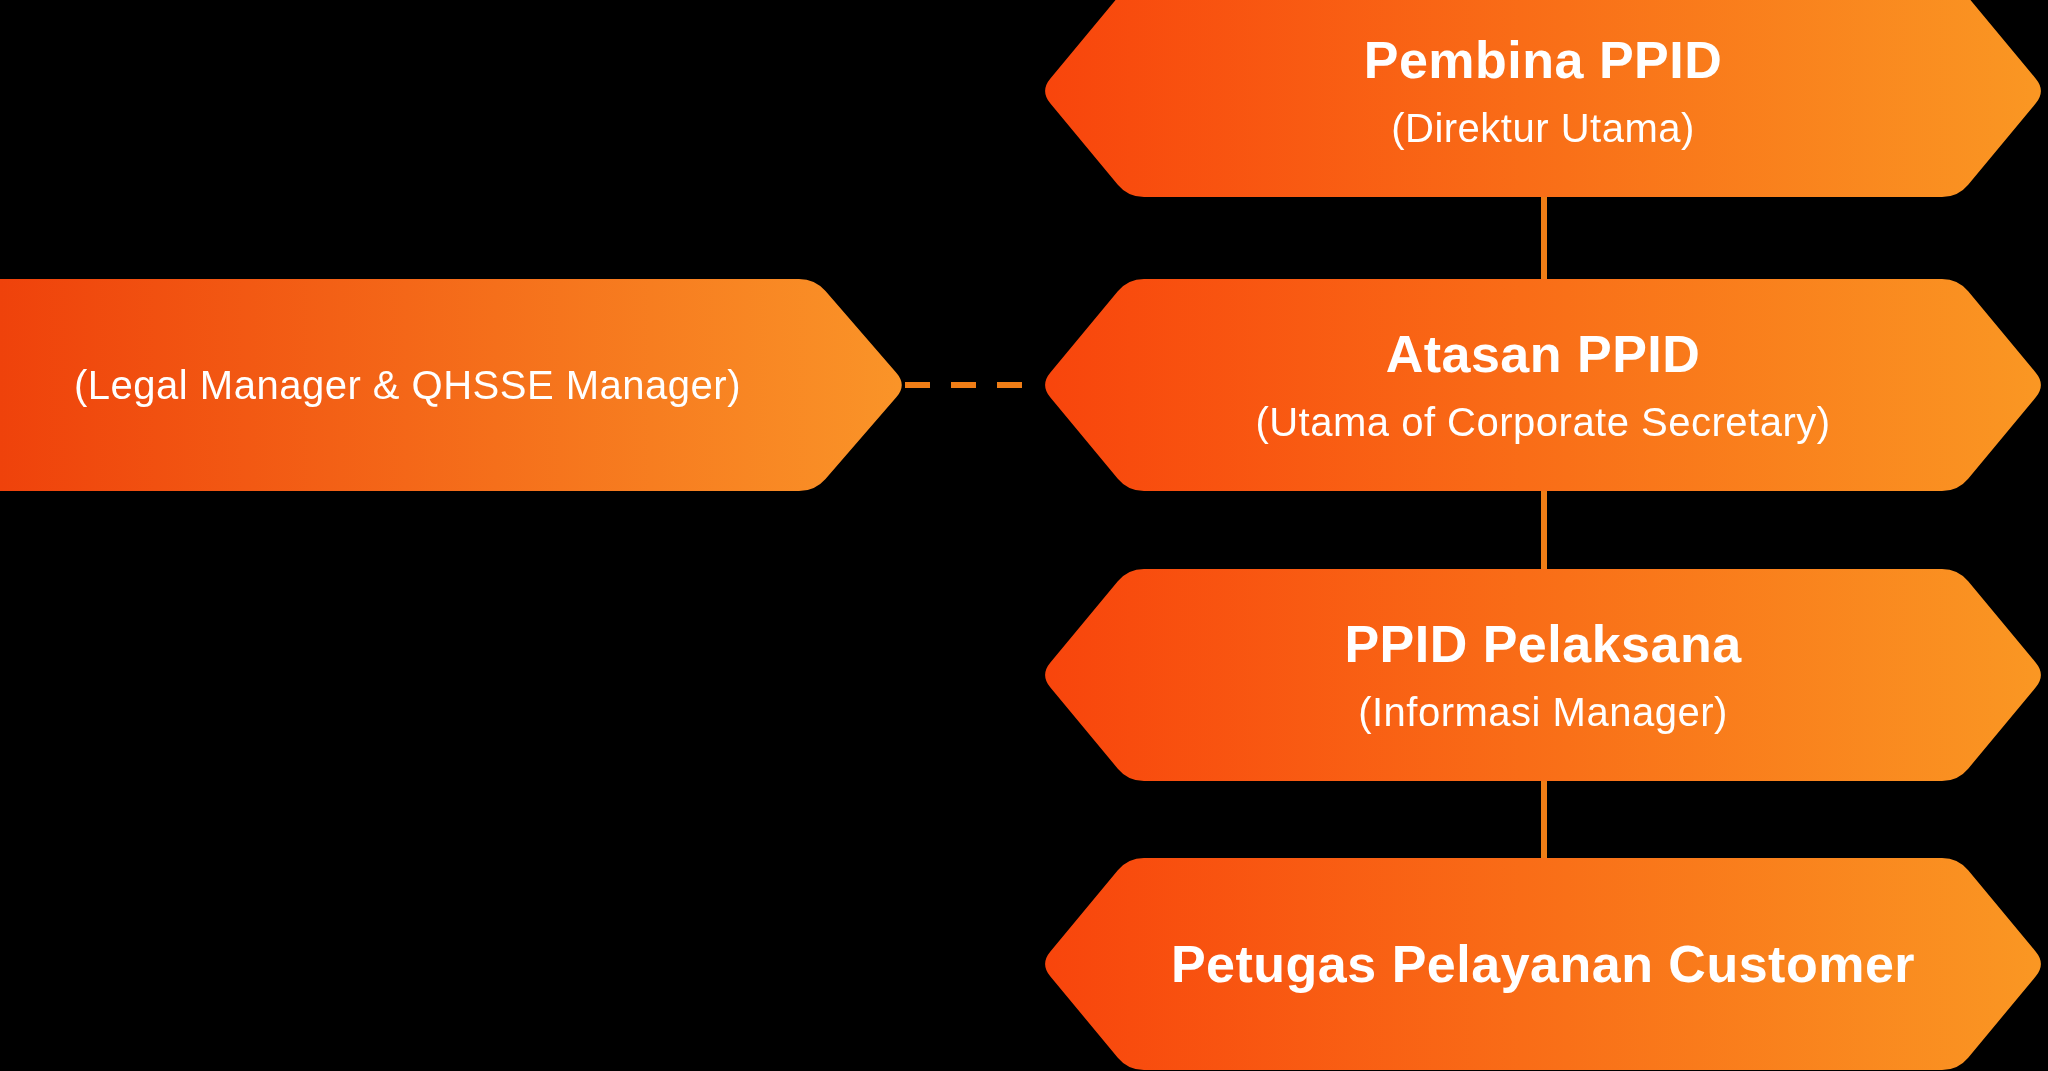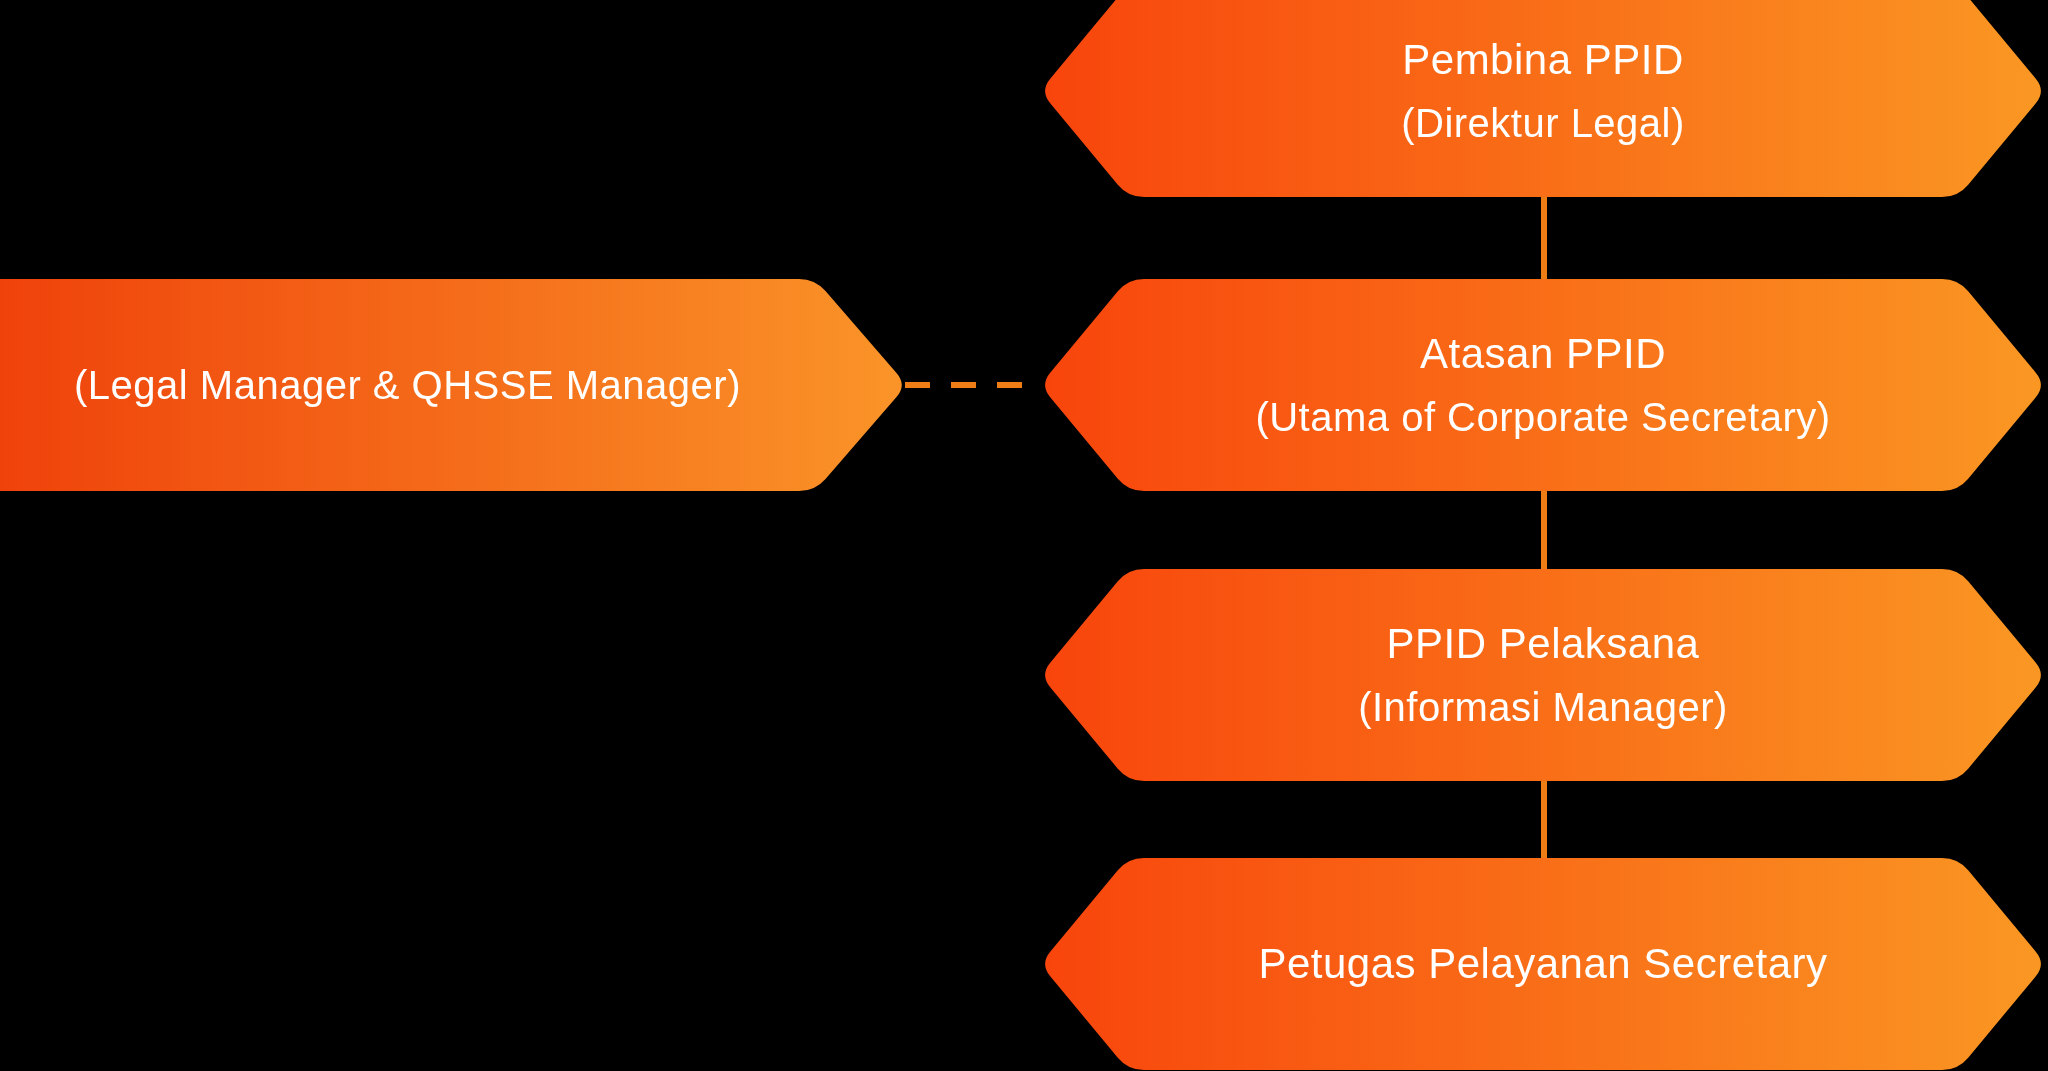--- a/index.html
+++ b/index.html
@@ -33,22 +33,22 @@
     inset: 0;
     display: flex;
     flex-direction: column;
     align-items: center;
     justify-content: center;
     gap: 22px;
     text-align: center;
     color: var(--text, #fff);
   }
   .node .title {
-    font-size: 42px;
-    font-weight: 400;
+    font-size: 52px;
+    font-weight: 700;
     line-height: 1;
     letter-spacing: 0.5px;
     white-space: nowrap;
   }
   .node .subtitle {
     font-size: 40px;
     font-weight: 400;
     line-height: 1;
     letter-spacing: 0.5px;
     white-space: nowrap;
@@ -115,21 +115,21 @@
       <defs>
         <linearGradient id="g-r1" x1="0%" y1="0%" x2="100%" y2="0%">
           <stop class="stop-a" offset="0%"></stop>
             <stop class="stop-b" offset="100%"></stop>
         </linearGradient>
       </defs>
       <path fill="url(#g-r1)" d="M 104 0 L 902 0 Q 918 0 928.2 12.3 L 995.8 93.7 Q 1006 106 995.8 118.3 L 928.2 199.7 Q 918 212 902 212 L 104 212 Q 88 212 77.8 199.7 L 10.2 118.3 Q 0 106 10.2 93.7 L 77.8 12.3 Q 88 0 104 0 Z"></path>
     </svg>
     <div class="label-stack">
       <div class="title">Pembina PPID</div>
-      <div class="subtitle">(Direktur Legal)</div>
+      <div class="subtitle">(Direktur Utama)</div>
     </div>
   </div>
 
   <div class="node left-box">
     <svg class="hex" viewBox="0 0 907 212" preserveAspectRatio="none">
       <defs>
         <linearGradient id="g-left" x1="0%" y1="0%" x2="100%" y2="0%">
           <stop class="stopL-a" offset="0%"></stop>
             <stop class="stopL-b" offset="100%"></stop>
         </linearGradient>
@@ -177,17 +177,17 @@
     <svg class="hex" viewBox="0 0 1006 212" preserveAspectRatio="none">
       <defs>
         <linearGradient id="g-r4" x1="0%" y1="0%" x2="100%" y2="0%">
           <stop class="stop-a" offset="0%"></stop>
             <stop class="stop-b" offset="100%"></stop>
         </linearGradient>
       </defs>
       <path fill="url(#g-r4)" d="M 104 0 L 902 0 Q 918 0 928.2 12.3 L 995.8 93.7 Q 1006 106 995.8 118.3 L 928.2 199.7 Q 918 212 902 212 L 104 212 Q 88 212 77.8 199.7 L 10.2 118.3 Q 0 106 10.2 93.7 L 77.8 12.3 Q 88 0 104 0 Z"></path>
     </svg>
     <div class="label-stack">
-      <div class="title">Petugas Pelayanan Secretary</div>
+      <div class="title">Petugas Pelayanan Customer</div>
     </div>
   </div>
 
 </div>
 
 </body></html>

